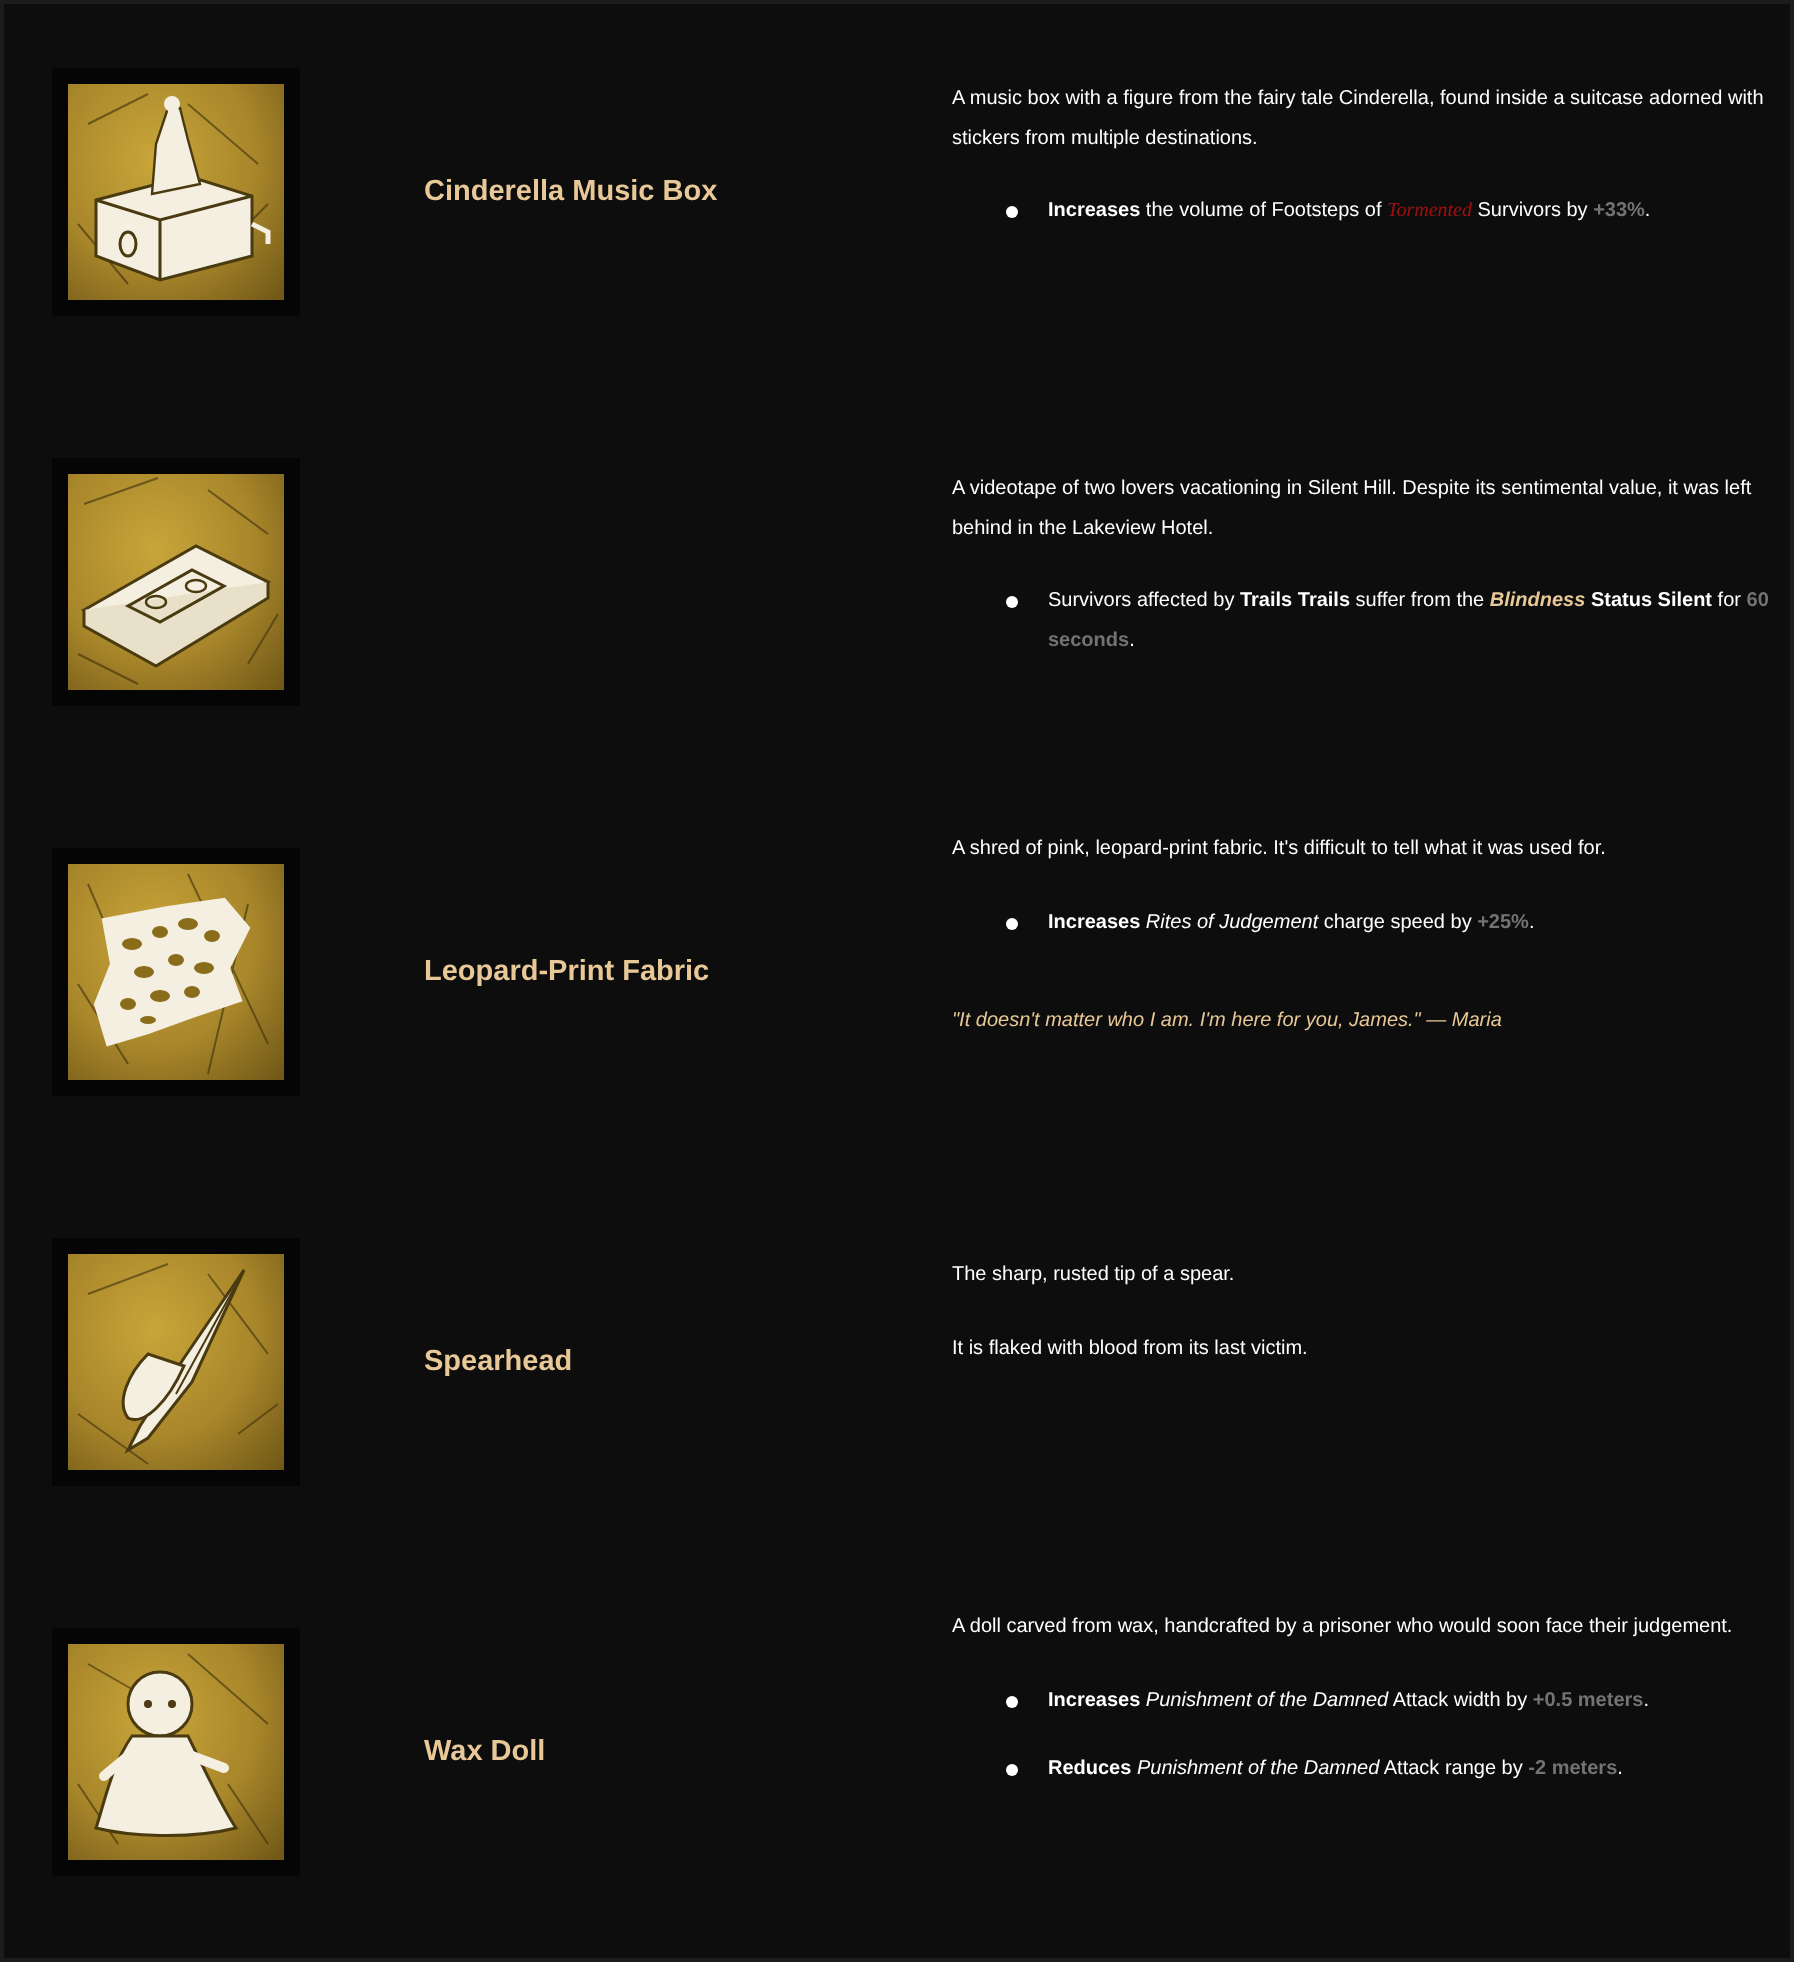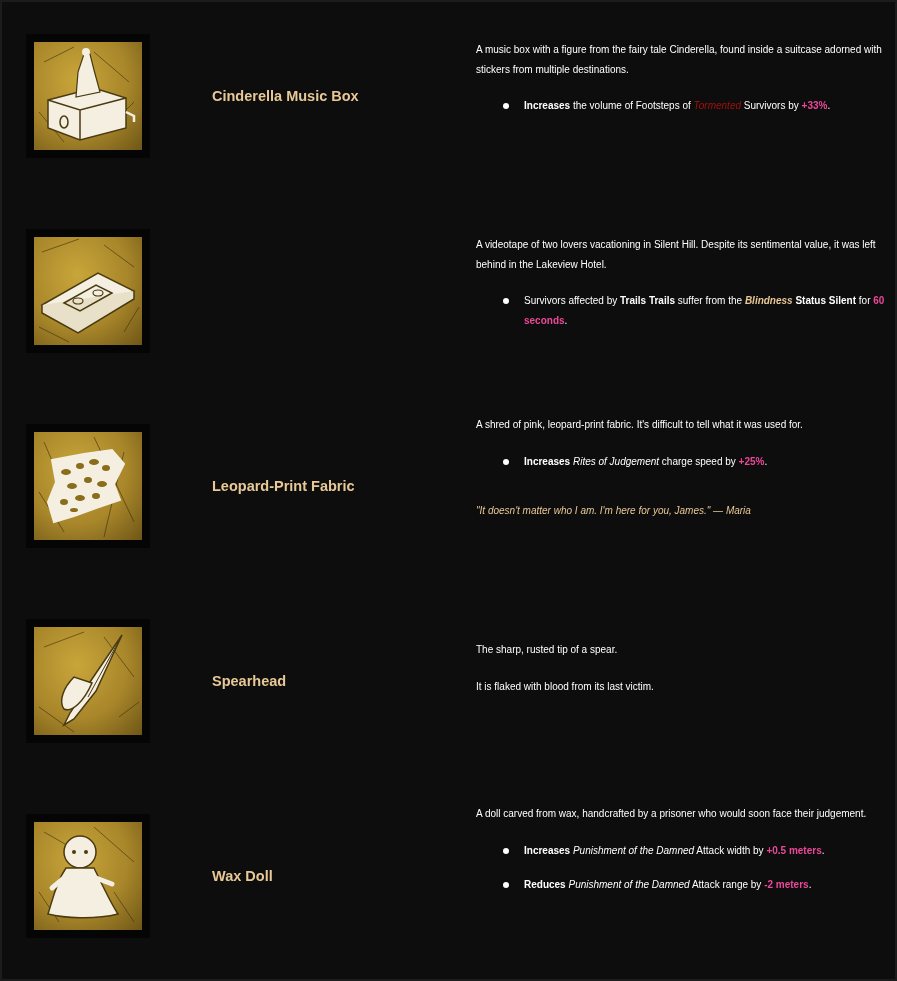--- a/index.html
+++ b/index.html
@@ -38,22 +38,22 @@
   }
   .desc p { margin: 0 0 17px 0; }
   .desc ul { margin: 0 0 17px 0; padding-left: 48px; list-style: none; }
   .desc li { position: relative; margin-bottom: 15px; }
   .desc li::before {
     content: ""; position: absolute; left: -21px; top: 7px;
     width: 6px; height: 6px; border-radius: 50%; background: #fff;
   }
   .b { font-weight: bold; }
   .i { font-style: italic; }
-  .val { color: #ec4899; font-weight: bold; }
-  .red { color: #a01010; font-style: italic; }
+  .val { color: #737373; font-weight: bold; }
+  .red { color: #a01010; font-style: italic; font-family: Liberation Serif, serif; }
   .tan-i { color: #e8c897; font-style: italic; font-weight: bold; }
   .quote { color: #e8c897; font-style: italic; }
 </style>
 </head>
 <body>
 
 <div class="frame">
 
   <div class="row" style="top:0px;">
     <div class="icon-wrap" style="top:32px;">
@@ -136,21 +136,21 @@
       <div class="icon-tile">
         <svg viewBox="0 0 108 108">
           <path d="M10 20 L50 5 M70 10 L100 50 M5 80 L40 105 M85 90 L105 75" stroke="#3b2f0d" stroke-width="1" fill="none" opacity="0.6"></path>
           <path d="M88 8 L58 52 L36 86 L30 98 L40 92 L62 64 Z" fill="#f4efe0" stroke="#4a3a10" stroke-width="1.5"></path>
           <path d="M40 50 C30 60 24 74 30 82 C38 86 50 74 58 56 Z" fill="#f4efe0" stroke="#4a3a10" stroke-width="1.5"></path>
           <path d="M88 8 L54 70" stroke="#4a3a10" stroke-width="1"></path>
         </svg>
       </div>
     </div>
     <div class="name" style="top:86px;">Spearhead</div>
-    <div class="desc" style="top:41px;margin-top:12px;">
+    <div class="desc" style="top:41px;">
       <p>The sharp, rusted tip of a spear.</p>
       <p>It is flaked with blood from its last victim.</p>
     </div>
   </div>
 
   <div class="row" style="top:780px;">
     <div class="icon-wrap" style="top:32px;">
       <div class="icon-tile">
         <svg viewBox="0 0 108 108">
           <path d="M10 10 L45 30 M60 5 L100 40 M5 70 L25 100 M80 70 L100 100" stroke="#3b2f0d" stroke-width="1" fill="none" opacity="0.6"></path>

